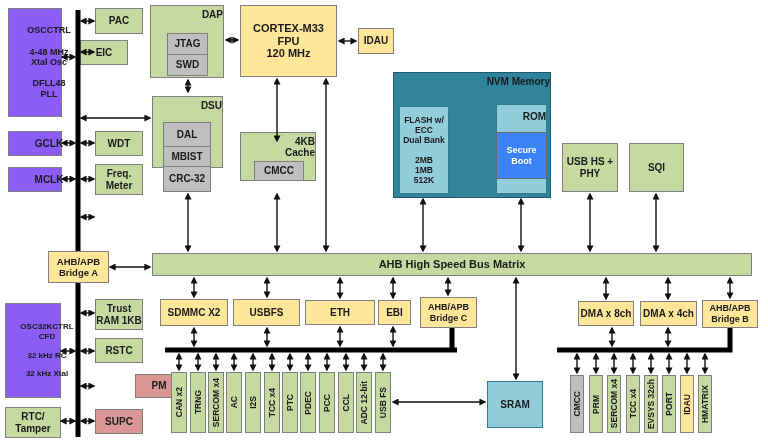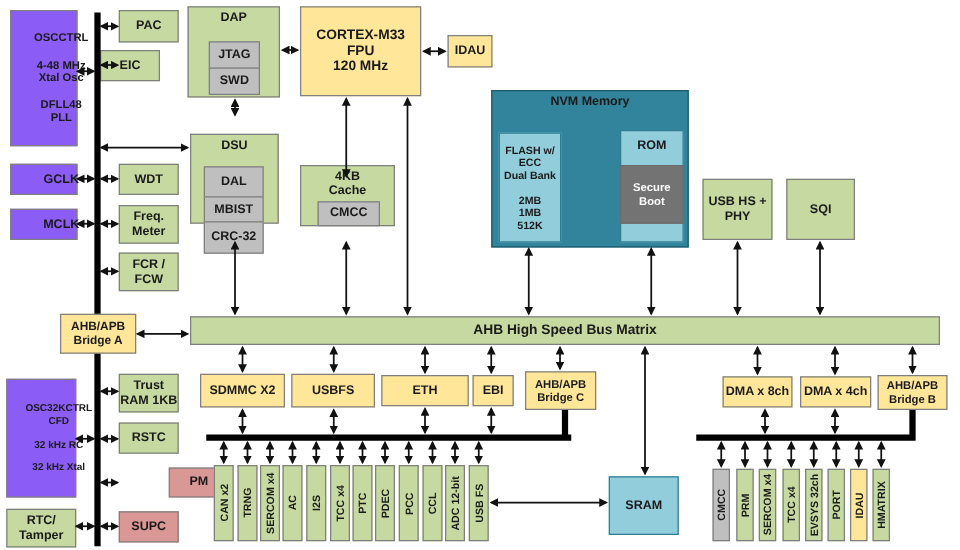--- a/index.html
+++ b/index.html
@@ -8,23 +8,23 @@
   .box{position:absolute;box-sizing:border-box;border:1px solid #7f7f7f;
        display:flex;align-items:center;justify-content:center;text-align:center;
        font-weight:700;font-size:10px;line-height:1.18;white-space:pre-line;}
   .orange{background:#8b5cf6;padding-left:28px;}
   .green{background:#C5D9A0;}
   .yellow{background:#FFE699;}
   .gray{background:#BFBFBF;}
   .pink{background:#D99795;}
   .teal{background:#31849B;border-color:#1d5a6b;}
   .lblue{background:#92CDDC;border-color:#2e7d91;}
-  .sboot{background:#737373;border-color:#6b6b6b;color:#fff;}
+  .sboot{background:#3b82f6;border-color:#6b6b6b;color:#fff;}
   .holder{align-items:flex-start;}
-  .holder > .title{position:absolute;top:3px;left:0;right:0;text-align:center;}
+  .holder > .title{position:absolute;top:3px;left:0;right:0;text-align:right;}
   .f8{font-size:8px;}  .f85{font-size:8.5px;} .f9{font-size:9px;} .f95{font-size:9.5px;} .f11{font-size:11px;}
   .vert span{writing-mode:vertical-rl;transform:rotate(180deg);white-space:nowrap;
              font-size:8.5px;font-weight:700;}
   svg#wires{position:absolute;left:0;top:0;pointer-events:none;}
   line.a{stroke:#111;stroke-width:1.4;marker-start:url(#arr);marker-end:url(#arr);}
   path.bus{stroke:#000;stroke-width:5;fill:none;}
 </style>
 </head>
 <body>
 
@@ -46,35 +46,33 @@
 
 32 kHz Xtal</div>
   <div class="box green" style="left:5px;top:407px;width:56px;height:31px;">RTC/
 Tamper</div>
 
   <div class="box green" style="left:95px;top:8px;width:48px;height:26px;">PAC</div>
   <div class="box green" style="left:80px;top:40px;width:48px;height:25px;">EIC</div>
   <div class="box green" style="left:95px;top:131px;width:48px;height:25px;">WDT</div>
   <div class="box green" style="left:95px;top:164px;width:48px;height:31px;">Freq.
 Meter</div>
-  <div class="box green" style="left:95px;top:202px;width:48px;height:31px;">FCR /
-FCW</div>
   <div class="box green" style="left:95px;top:299px;width:48px;height:31px;">Trust
 RAM 1KB</div>
   <div class="box green" style="left:95px;top:338px;width:48px;height:25px;">RSTC</div>
   <div class="box pink" style="left:95px;top:374px;width:48px;height:24px;margin-left:40px;">PM</div>
   <div class="box pink" style="left:95px;top:409px;width:48px;height:25px;">SUPC</div>
 
   <div class="box green holder" style="left:150px;top:5px;width:74px;height:73px;">
     <span class="title">DAP</span>
     <div class="box gray" style="left:16px;top:27px;width:41px;height:22px;">JTAG</div>
     <div class="box gray" style="left:16px;top:48px;width:41px;height:22px;">SWD</div>
   </div>
 
-  <div class="box green holder" style="left:152px;top:107px;width:71px;height:72px;">
+  <div class="box green holder" style="left:152px;top:96px;width:71px;height:72px;">
     <span class="title">DSU</span>
     <div class="box gray" style="left:10px;top:25px;width:48px;height:25px;">DAL</div>
     <div class="box gray" style="left:10px;top:49px;width:48px;height:21px;">MBIST</div>
     <div class="box gray" style="left:10px;top:69px;width:48px;height:26px;">CRC-32</div>
   </div>
 
   <div class="box yellow f11" style="left:240px;top:5px;width:97px;height:72px;">CORTEX-M33
 FPU
 120 MHz</div>
   <div class="box yellow" style="left:358px;top:28px;width:36px;height:26px;">IDAU</div>

